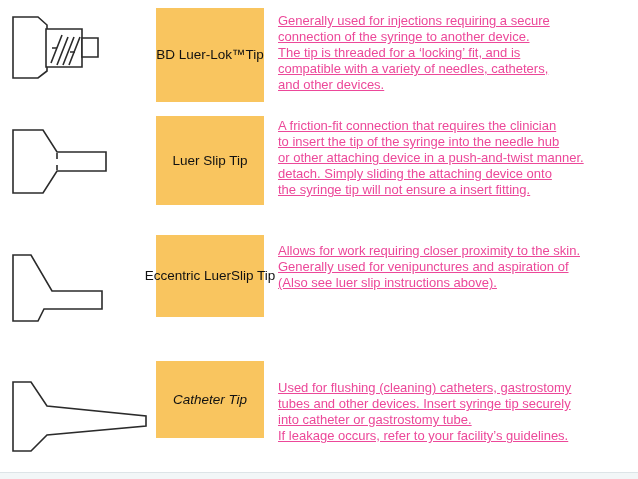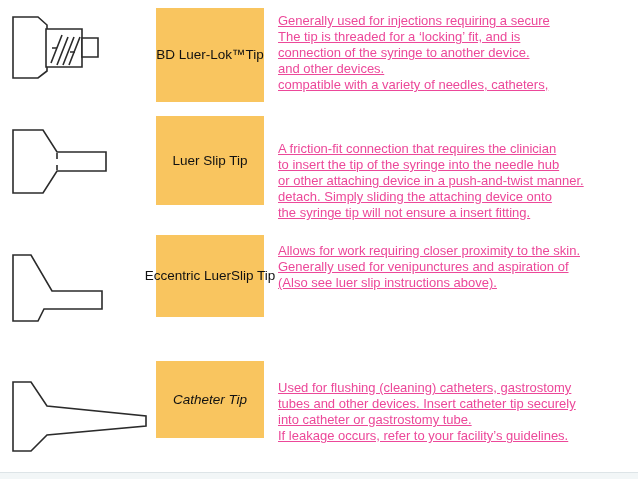--- a/index.html
+++ b/index.html
@@ -81,36 +81,36 @@
       <path d="M42,34 h5 M60,38 h5"></path>
       <path class="filled" d="M72,24 h16 v19 h-16 z"></path>
     </svg>
   </div>
   <div class="label-box" style="top:8px; height:94px;">
     <div class="label-line">BD Luer-Lok™</div>
     <div class="label-line">Tip</div>
   </div>
   <div class="desc" style="top:13px;">
     <div class="desc-line">Generally used for injections requiring a secure</div>
+    <div class="desc-line">connection of the syringe to another device.</div>
     <div class="desc-line">The tip is threaded for a ‘locking’ fit, and is</div>
-    <div class="desc-line">connection of the syringe to another device.</div>
+    <div class="desc-line">compatible with a variety of needles, catheters,</div>
     <div class="desc-line">and other devices.</div>
-    <div class="desc-line">compatible with a variety of needles, catheters,</div>
   </div>
 
   <div class="drawing" style="left:10px; top:126px;">
     <svg width="100" height="70" viewBox="0 0 100 70">
       <path d="M3,4 H33 L47,26 H96 V45 H47 L33,67 H3 Z"></path>
       <path d="M47,27 V33 M47,39 V44"></path>
     </svg>
   </div>
   <div class="label-box" style="top:116px; height:89px;">
     <div class="label-line">Luer Slip Tip</div>
   </div>
-  <div class="desc" style="top:118px;margin-top:23px;">
+  <div class="desc" style="top:118px;">
     <div class="desc-line">A friction-fit connection that requires the clinician</div>
     <div class="desc-line">to insert the tip of the syringe into the needle hub</div>
     <div class="desc-line">or other attaching device in a push-and-twist manner.</div>
     <div class="desc-line">detach. Simply sliding the attaching device onto</div>
     <div class="desc-line">the syringe tip will not ensure a insert fitting.</div>
   </div>
 
   <div class="drawing" style="left:10px; top:250px;">
     <svg width="98" height="78" viewBox="0 0 98 78">
       <path d="M3,5 H21 L42,41 H92 V59 H34 L28,71 H3 Z"></path>
@@ -129,19 +129,19 @@
   <div class="drawing" style="left:10px; top:378px;">
     <svg width="142" height="76" viewBox="0 0 142 76">
       <path d="M3,4 H21 L37,28 L136,38 V48 L37,57 L21,73 H3 Z"></path>
     </svg>
   </div>
   <div class="label-box" style="top:361px; height:77px;font-style:italic;">
     <div class="label-line">Catheter Tip</div>
   </div>
   <div class="desc" style="top:380px;">
     <div class="desc-line">Used for flushing (cleaning) catheters, gastrostomy</div>
-    <div class="desc-line">tubes and other devices. Insert catheter tip securely</div>
+    <div class="desc-line">tubes and other devices. Insert syringe tip securely</div>
     <div class="desc-line">into catheter or gastrostomy tube.</div>
     <div class="desc-line">If leakage occurs, refer to your facility’s guidelines.</div>
   </div>
 
   <div id="footer-strip"></div>
 </div>
 
 </body></html>

